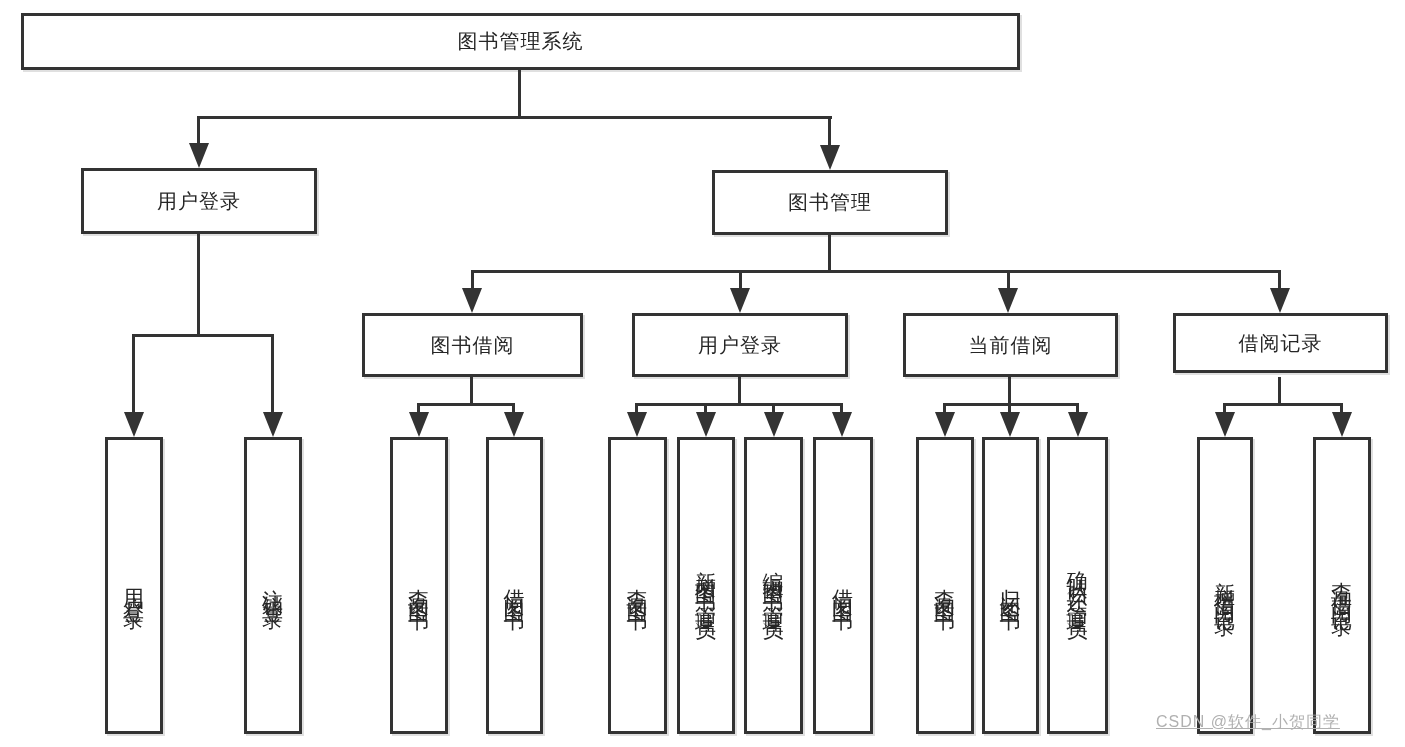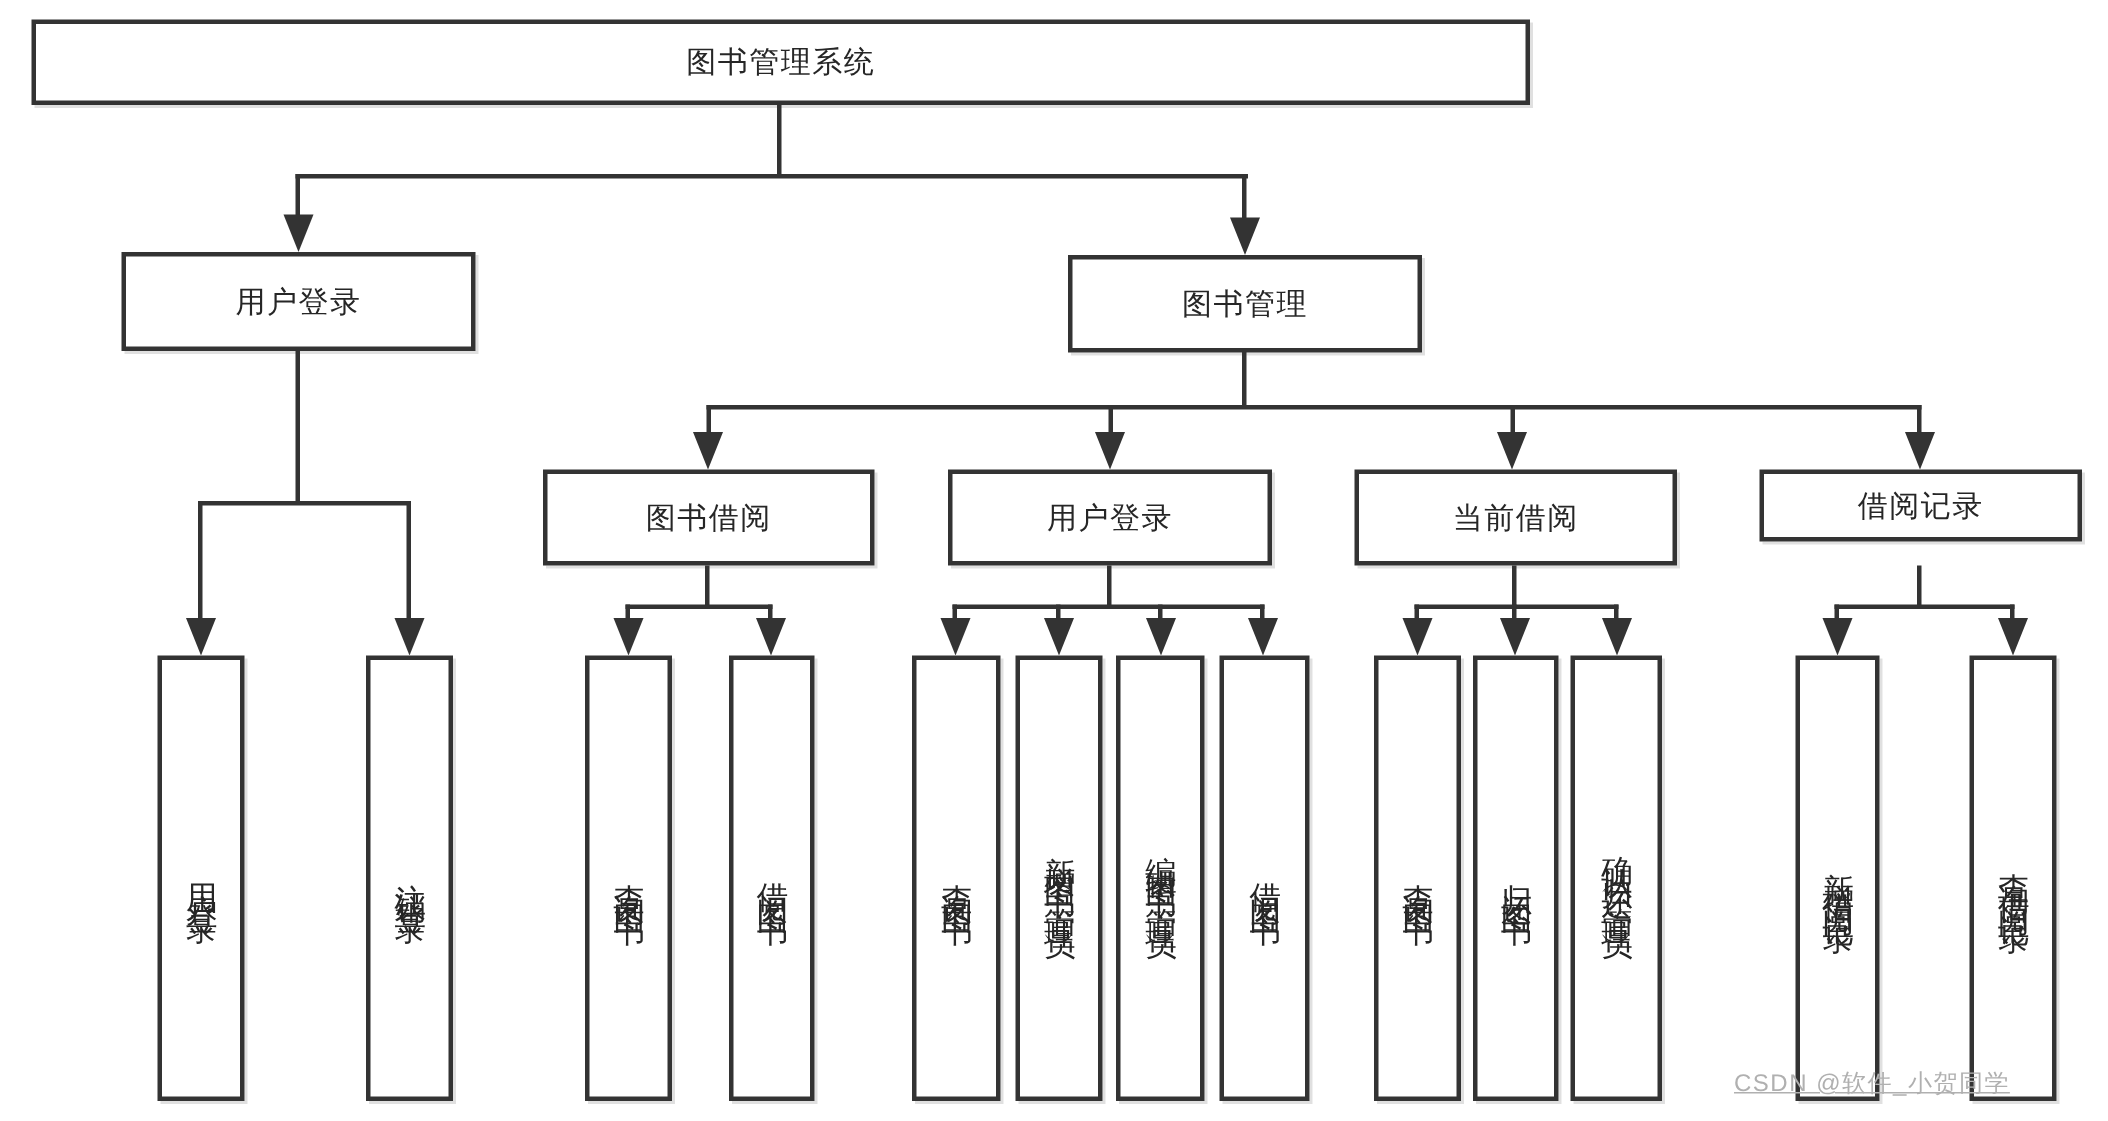--- a/index.html
+++ b/index.html
@@ -97,21 +97,21 @@
   <div class="vline" style="left:739px; top:270px; height:20px;"></div>
   <div class="tri" style="left:730px; top:288px;"></div>
   <div class="vline" style="left:1007px; top:270px; height:20px;"></div>
   <div class="tri" style="left:998px; top:288px;"></div>
   <div class="vline" style="left:1278px; top:270px; height:20px;"></div>
   <div class="tri" style="left:1270px; top:288px;"></div>
 
   <div class="box" style="left:362px; top:313px; width:221px; height:64px;">图书借阅</div>
   <div class="box" style="left:632px; top:313px; width:216px; height:64px;">用户登录</div>
   <div class="box" style="left:903px; top:313px; width:215px; height:64px;">当前借阅</div>
-  <div class="box" style="left:1173px; top:313px; width:215px; height:48px;">借阅记录</div>
+  <div class="box" style="left:1173px; top:313px; width:215px; height:60px;">借阅记录</div>
 
   <div class="vline" style="left:470px; top:377px; height:28px;"></div>
   <div class="hline" style="left:417px; top:403px; width:98px;"></div>
   <div class="vline" style="left:417px; top:403px; height:12px;"></div>
   <div class="tri" style="left:409px; top:412px;"></div>
   <div class="vline" style="left:512px; top:403px; height:12px;"></div>
   <div class="tri" style="left:504px; top:412px;"></div>
 
   <div class="vline" style="left:738px; top:377px; height:28px;"></div>
   <div class="hline" style="left:635px; top:403px; width:208px;"></div>

